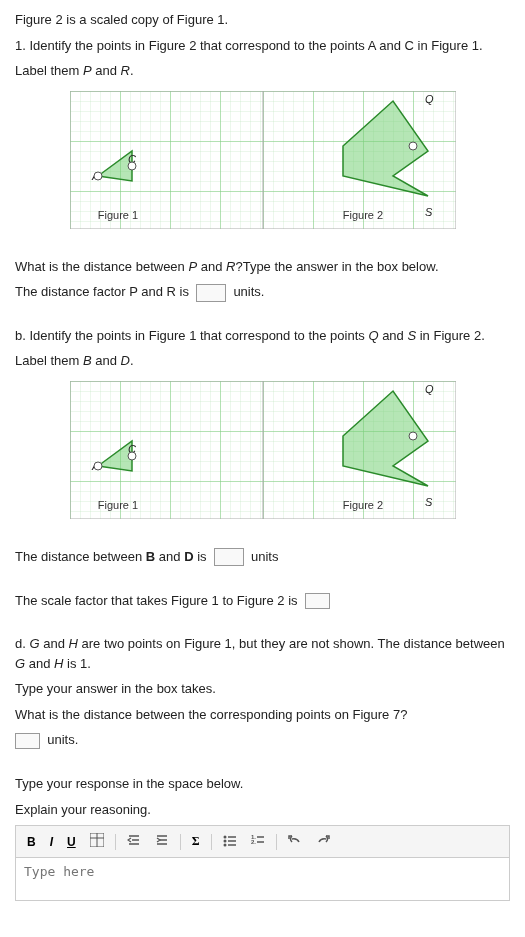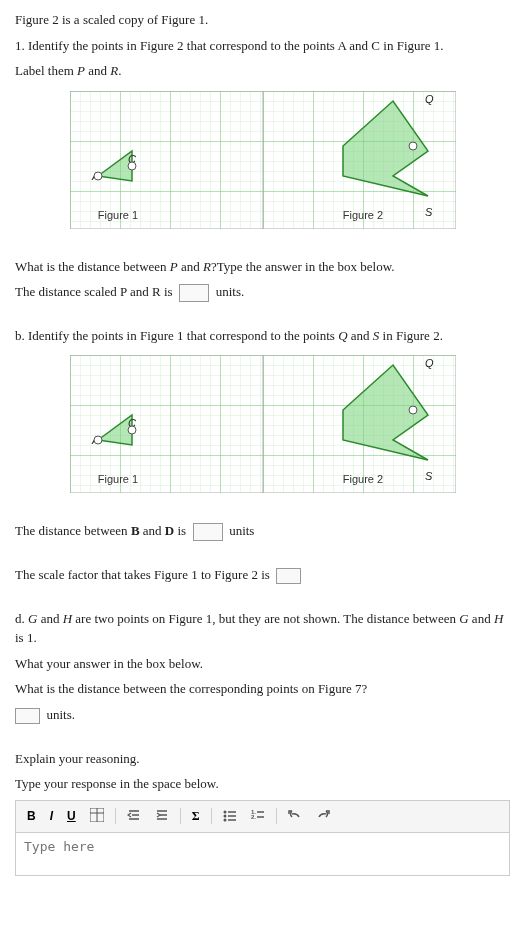--- a/index.html
+++ b/index.html
@@ -7,21 +7,21 @@
       font-family: Arial, sans-serif;
       font-size: 13px;
       background: #fff;
       color: #222;
       width: 525px;
       overflow-x: hidden;
     }
     .page {
       padding: 10px 15px 0 15px;
     }
-    p { margin-bottom: 6px; line-height: 1.5; font-family: Liberation Serif, serif; }
+    p { margin-bottom: 6px; line-height: 1.5; }
     .figure-container {
       display: flex;
       justify-content: center;
       margin: 10px 0;
     }
     .answer-input {
       display: inline-block;
       width: 30px;
       height: 18px;
       border: 1px solid #999;
@@ -130,29 +130,30 @@
         </svg>
       </div>
     </div>
   </div>
 
   <div class="section-break"></div>
 
   
   <p>What is the distance between <em>P</em> and <em>R</em>?Type the answer in the box below.</p>
   <p class="line">
-    <span>The distance  scaled P and R is</span>&nbsp;
+    <span>The distance  factor P and R is</span>&nbsp;
     <span class="answer-input"></span>&nbsp;
     <span>units.</span>
   </p>
 
   <div class="section-break"></div>
 
   
   <p>b. Identify the points in Figure 1 that correspond to the points <em>Q</em> and <em>S</em> in Figure 2.</p>
+  <p>Label them <em>B</em> and <em>D</em>.</p>
 
   
   <div class="figure-container">
     <div style="display:flex; gap:0;">
       <div>
         <svg class="grid-svg" width="193" height="138" style="display:block;">
           <defs>
             <pattern id="smallGrid3" width="10" height="10" patternUnits="userSpaceOnUse">
               <path d="M 10 0 L 0 0 0 10" fill="none" stroke="#b2dfb2" stroke-width="0.5"></path>
             </pattern>
@@ -206,32 +207,32 @@
   
   <p class="line">
     The scale factor that takes Figure 1 to Figure 2 is&nbsp;
     <span class="answer-box-small"></span>
   </p>
 
   <div class="section-break"></div>
 
   
   <p>d. <em>G</em> and <em>H</em> are two points on Figure 1, but they are not shown. The distance between <em>G</em> and <em>H</em> is 1.</p>
-  <p>What your answer in the box below.</p>
+  <p>Type your answer in the box takes.</p>
   <p>What is the distance between the corresponding points on Figure 7?</p>
   <p class="line">
     <span class="answer-box-small"></span>&nbsp;
     <span>units.</span>
   </p>
 
   <div class="section-break"></div>
 
   
+  <p>Type your response in the space below.</p>
   <p>Explain your reasoning.</p>
-  <p>Type your response in the space below.</p>
 
   
   <div class="toolbar">
     <button style="font-weight:bold;">B</button>
     <button style="font-style:italic;">I</button>
     <button style="text-decoration:underline;">U</button>
     <button>
       <svg width="14" height="14" viewBox="0 0 14 14">
         <rect x="0" y="0" width="14" height="14" rx="1" fill="none" stroke="#555" stroke-width="1"></rect>
         <line x1="7" y1="0" x2="7" y2="14" stroke="#555" stroke-width="1"></line>

